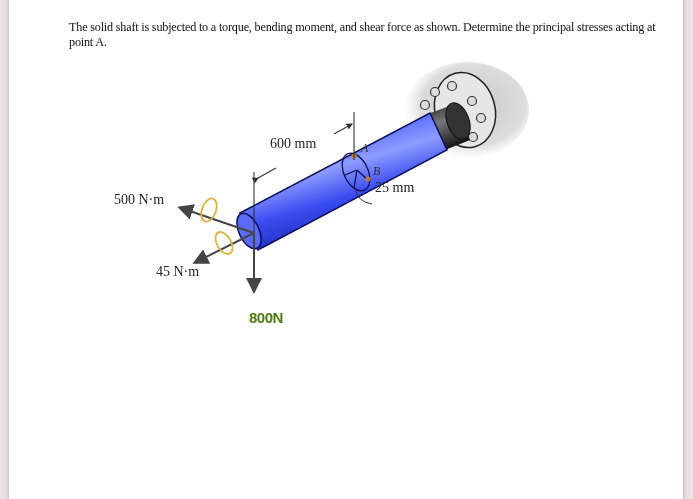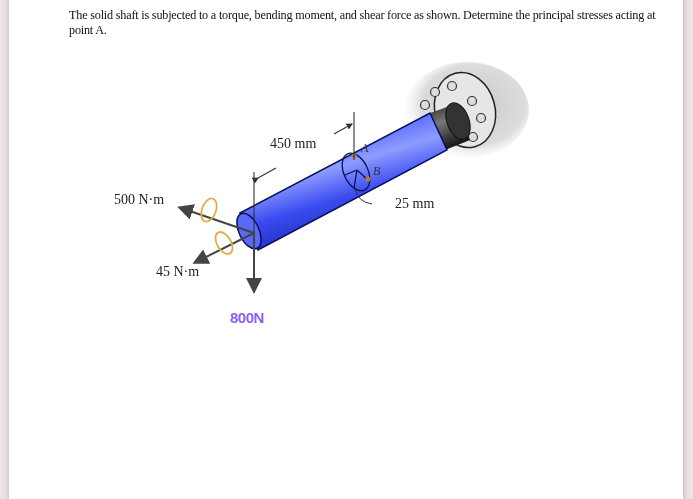--- a/index.html
+++ b/index.html
@@ -10,31 +10,31 @@
     }
     .edge-left {
       position: absolute; left: 0; top: 0; width: 9px; height: 499px;
       background: linear-gradient(to right, #efe6ea 0%, #e9dfe3 60%, #d4cbcf 100%);
     }
     .edge-right {
       position: absolute; right: 0; top: 0; width: 10px; height: 499px;
       background: linear-gradient(to right, #cfc7cb 0%, #e9dfe3 40%, #efe6ea 100%);
     }
     .problem-text {
-      position: absolute; left: 69px; top: 8px; width: 590px;
+      position: absolute; left: 69px; top: 20px; width: 590px;
       font-size: 12.2px; line-height: 15px; color: #111;
       letter-spacing: -0.2px;
     }
     .figure { position: absolute; left: 0; top: 0; width: 693px; height: 499px; }
     .lbl { position: absolute; font-family: "Liberation Serif", serif; font-size: 14px; color: #222; white-space: nowrap; }
     .lbl-it { font-style: italic; font-size: 12px; color: #333; }
     .force-lbl {
-      position: absolute; left: 230px; top: 309px;
+      position: absolute; left: 249px; top: 309px;
       font-family: "Liberation Sans", sans-serif; font-weight: bold;
-      font-size: 15px; color: #8b5cf6; letter-spacing: -0.5px; text-align: center;
+      font-size: 15px; color: #4d7c0f; letter-spacing: -0.5px; text-align: center;
     }
   </style>
 </head>
 <body>
 
 <div class="edge-left"></div>
 <div class="edge-right"></div>
 
 <div class="problem-text">The solid shaft is subjected to a torque, bending moment, and shear force as shown. Determine the principal stresses acting at point A.</div>
 
@@ -112,19 +112,19 @@
     <line x1="254" y1="233" x2="181" y2="208" marker-end="url(#arrowHead)"></line>
     <line x1="254" y1="233" x2="196" y2="262" marker-end="url(#arrowHead)"></line>
     <line x1="254" y1="233" x2="254" y2="290" marker-end="url(#arrowHead)"></line>
   </g>
   <g stroke="#e0b040" stroke-width="1.8" fill="none">
     <ellipse cx="209" cy="210" rx="7" ry="12" transform="rotate(20 209 210)"></ellipse>
     <ellipse cx="224" cy="243" rx="7" ry="12" transform="rotate(-30 224 243)"></ellipse>
   </g>
 </svg>
 
-<div class="lbl" style="left:270px; top:136px;">450 mm</div>
+<div class="lbl" style="left:270px; top:136px;">600 mm</div>
 <div class="lbl lbl-it" style="left:361px; top:141px;">A</div>
 <div class="lbl lbl-it" style="left:373px; top:164px;">B</div>
-<div class="lbl" style="left:375px; top:196px;margin-left:20px;">25 mm</div>
+<div class="lbl" style="left:375px; top:180px;">25 mm</div>
 <div class="lbl" style="left:114px; top:192px;">500 N·m</div>
 <div class="lbl" style="left:156px; top:264px;text-align:center;">45 N·m</div>
 <div class="force-lbl">800N</div>
 
 </body></html>

